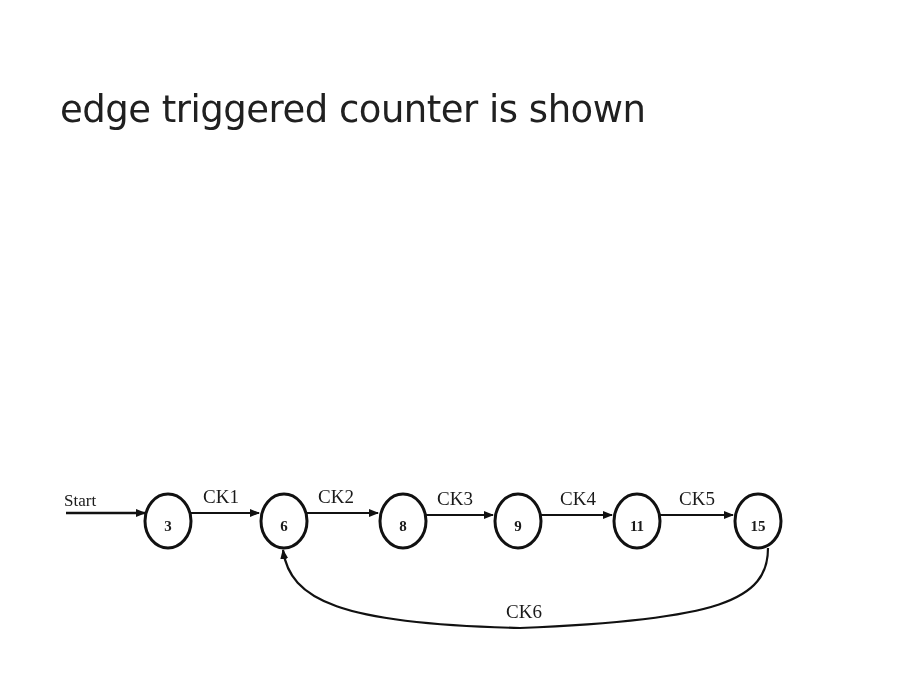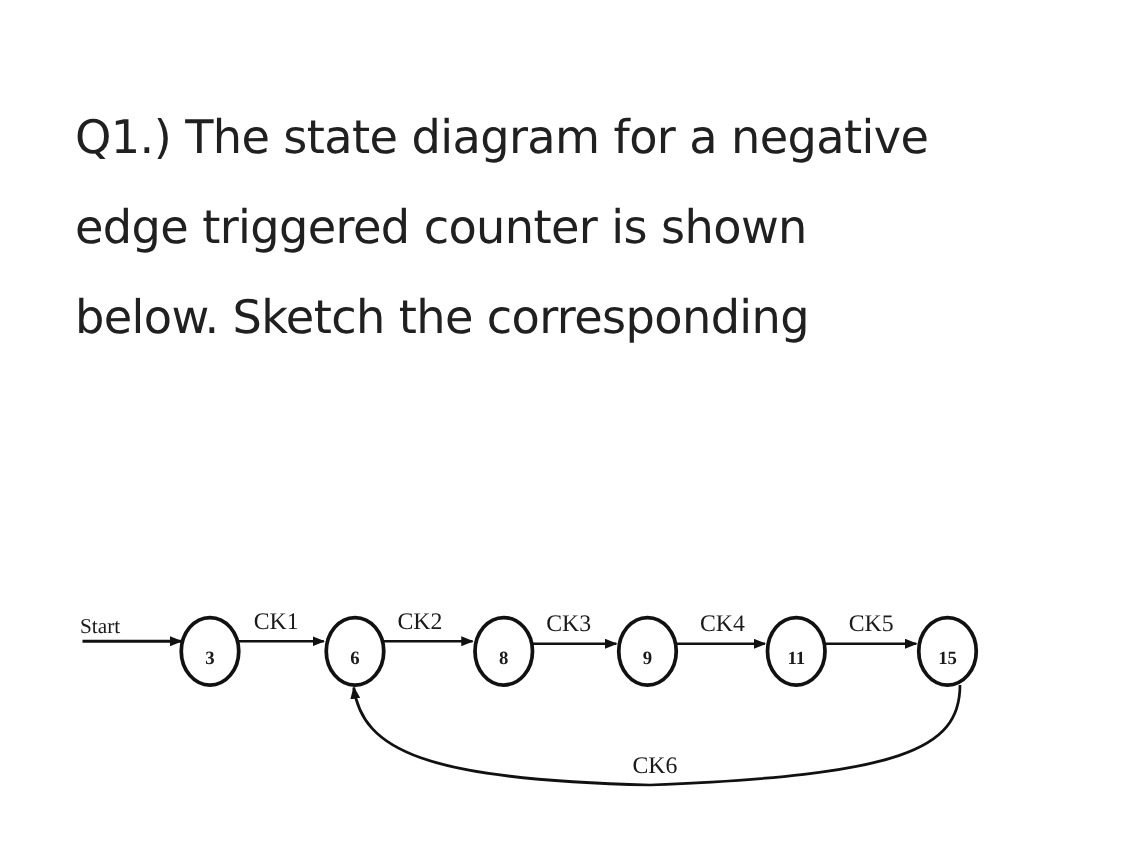--- a/index.html
+++ b/index.html
@@ -46,23 +46,21 @@
       font-weight: bold;
     }
     .edge-label {
       font-size: 19px;
     }
   </style>
 </head>
 <body>
 
 <div class="question">
-  <span class="line">Q1.) The state diagram for a negative</span>
   <span class="line">edge triggered counter is shown</span>
-  <span class="line">below. Sketch the corresponding</span>
 </div>
 
 <svg class="diagram" viewBox="0 0 918 690" width="918" height="690">
   <defs>
     <marker id="arrowhead" markerWidth="10" markerHeight="8" refX="9" refY="4" orient="auto" markerUnits="userSpaceOnUse">
       <path d="M0,0 L10,4 L0,8 Z" fill="#111"></path>
     </marker>
   </defs>
 
   <g>

